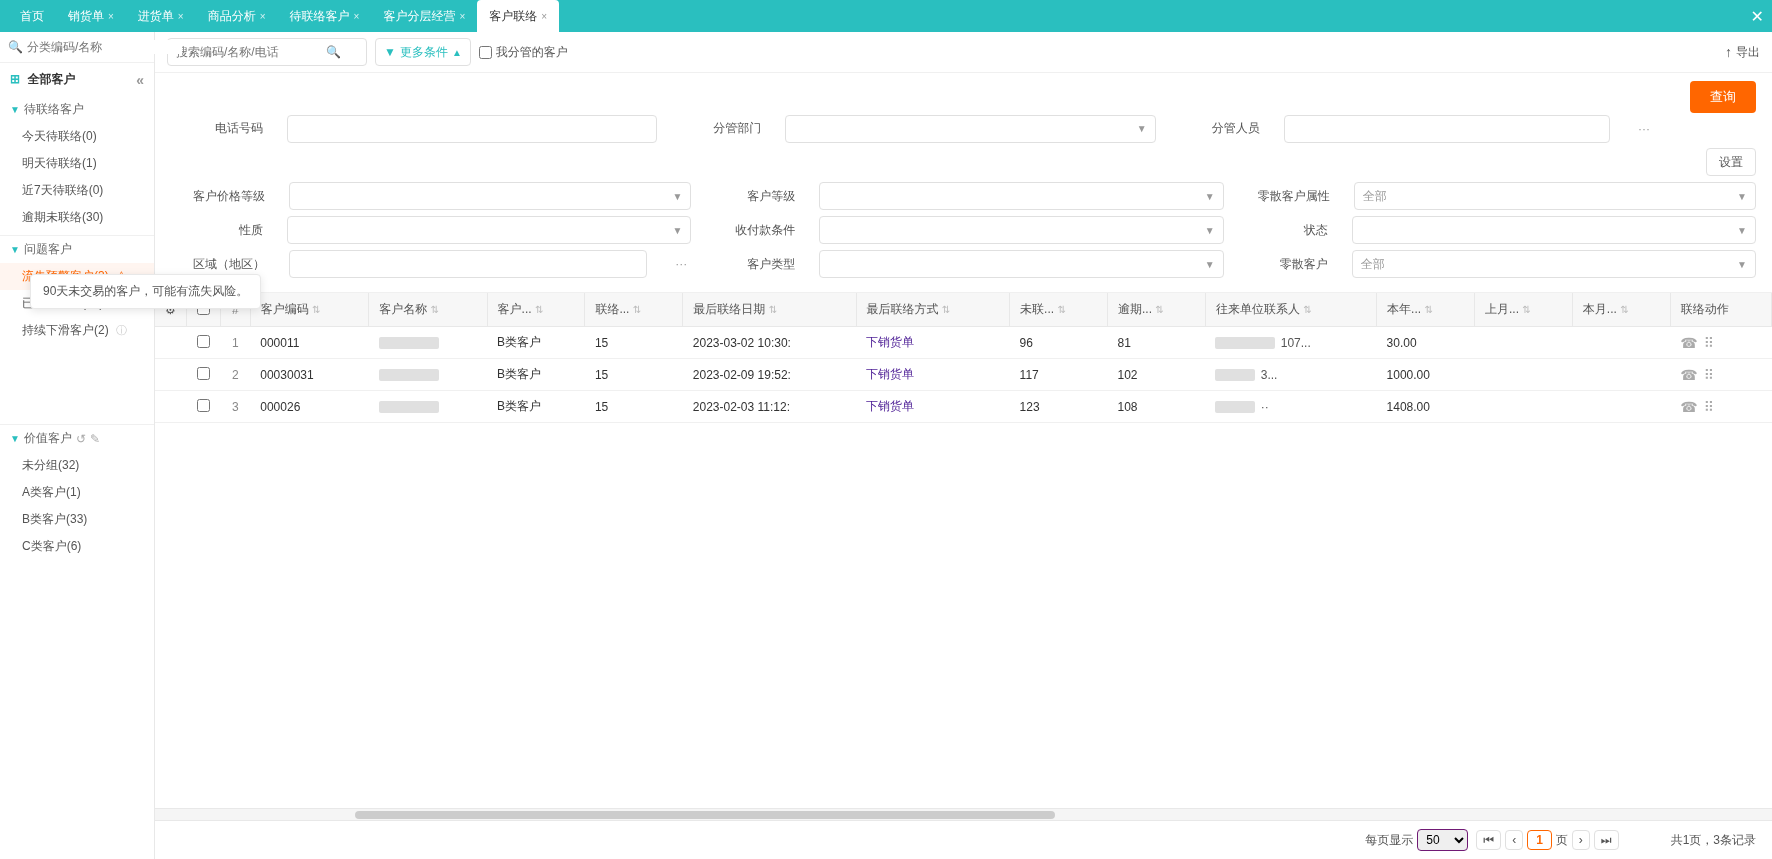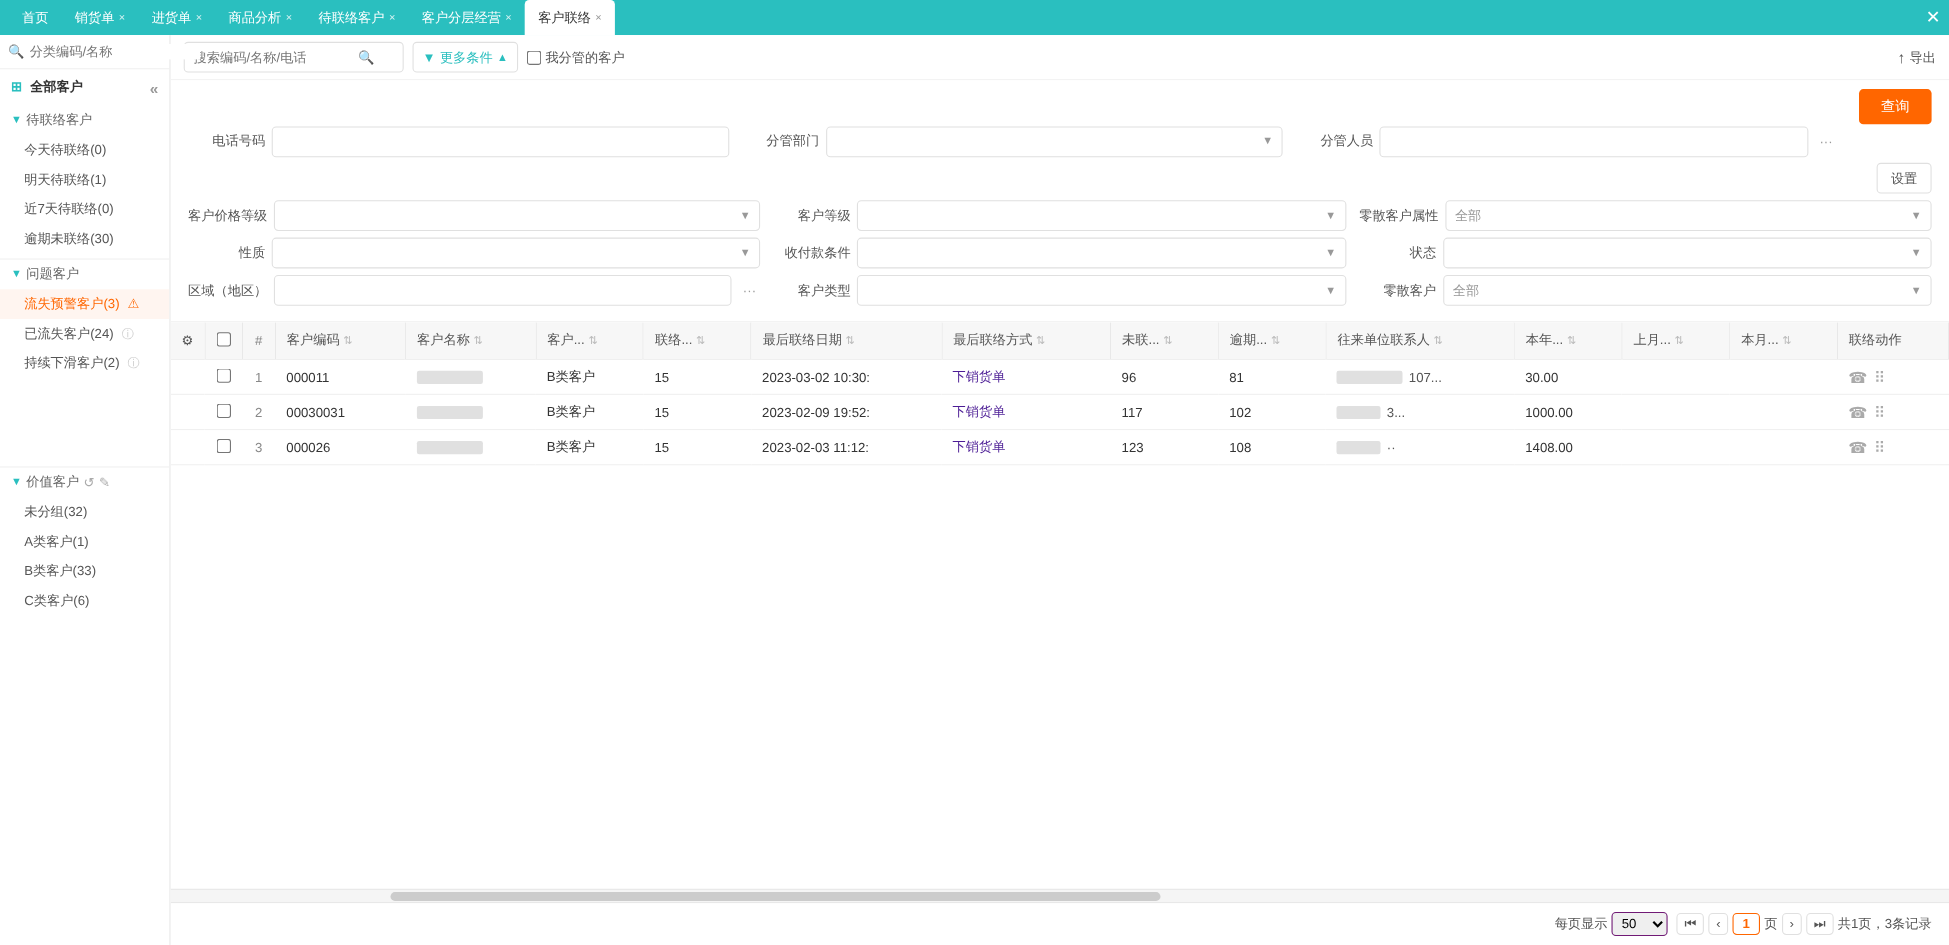--- a/index.html
+++ b/index.html
@@ -208,22 +208,23 @@
     }
     .adv-filter-row {
       display: flex;
       align-items: center;
       gap: 12px;
       margin-bottom: 6px;
     }
     .adv-filter-item {
       display: flex;
       align-items: center;
-      gap: 6px;
+      gap: 24px;
       flex: 1;
+      margin-left: 22px;
     }
     .adv-filter-label {
       color: #555;
       white-space: nowrap;
       min-width: 70px;
       text-align: right;
     }
     .adv-filter-input {
       flex: 1;
       border: 1px solid #e0e0e0;
@@ -254,21 +255,21 @@
     }
     .query-btn {
       background: #ff6600;
       color: #fff;
       border: none;
       border-radius: 4px;
       padding: 0 20px;
       height: 32px;
       cursor: pointer;
       font-size: 13px;
-      margin-left: 8px;
+      margin-left: 24px;
     }
     .settings-btn {
       background: #fff;
       color: #555;
       border: 1px solid #e0e0e0;
       border-radius: 4px;
       padding: 0 12px;
       height: 28px;
       cursor: pointer;
       font-size: 12px;
@@ -365,21 +366,21 @@
       color: #555;
     }
     .page-current {
       border: 1px solid #ff6600;
       background: #fff;
       padding: 2px 8px;
       border-radius: 4px;
       color: #ff6600;
       font-weight: bold;
     }
-    .page-info { color: #555; }
+    .page-info { color: #555; margin-left: 48px; }
 
     
     .table-area::-webkit-scrollbar { height: 8px; width: 8px; }
     .table-area::-webkit-scrollbar-track { background: #f0f0f0; }
     .table-area::-webkit-scrollbar-thumb { background: #ccc; border-radius: 4px; }
 
     
     .hscroll-bar {
       border-top: 1px solid #e8e8e8;
       height: 12px;
@@ -479,20 +480,23 @@
         <div class="sidebar-item">
           <span>已流失客户(24)</span>
           <span style="color:#ccc; margin-left:4px; font-size:11px;">ⓘ</span>
         </div>
         <div class="sidebar-item">
           <span>持续下滑客户(2)</span>
           <span style="color:#ccc; margin-left:4px; font-size:11px;">ⓘ</span>
         </div>
       </div>
 
+      <div class="tooltip-box">
+        <span>90天未交易的客户，可能有流失风险。</span>
+      </div>
 
       <div class="sidebar-group-section" style="margin-top:80px;">
         <div class="sidebar-group-title">
           <span class="arrow">▼</span>
           <span>价值客户</span>
           <span style="color:#aaa; margin-left:4px; font-size:12px; cursor:pointer;">↺</span>
           <span style="color:#aaa; margin-left:4px; font-size:12px; cursor:pointer;">✎</span>
         </div>
         <div class="sidebar-item">
           <span>未分组(32)</span>

